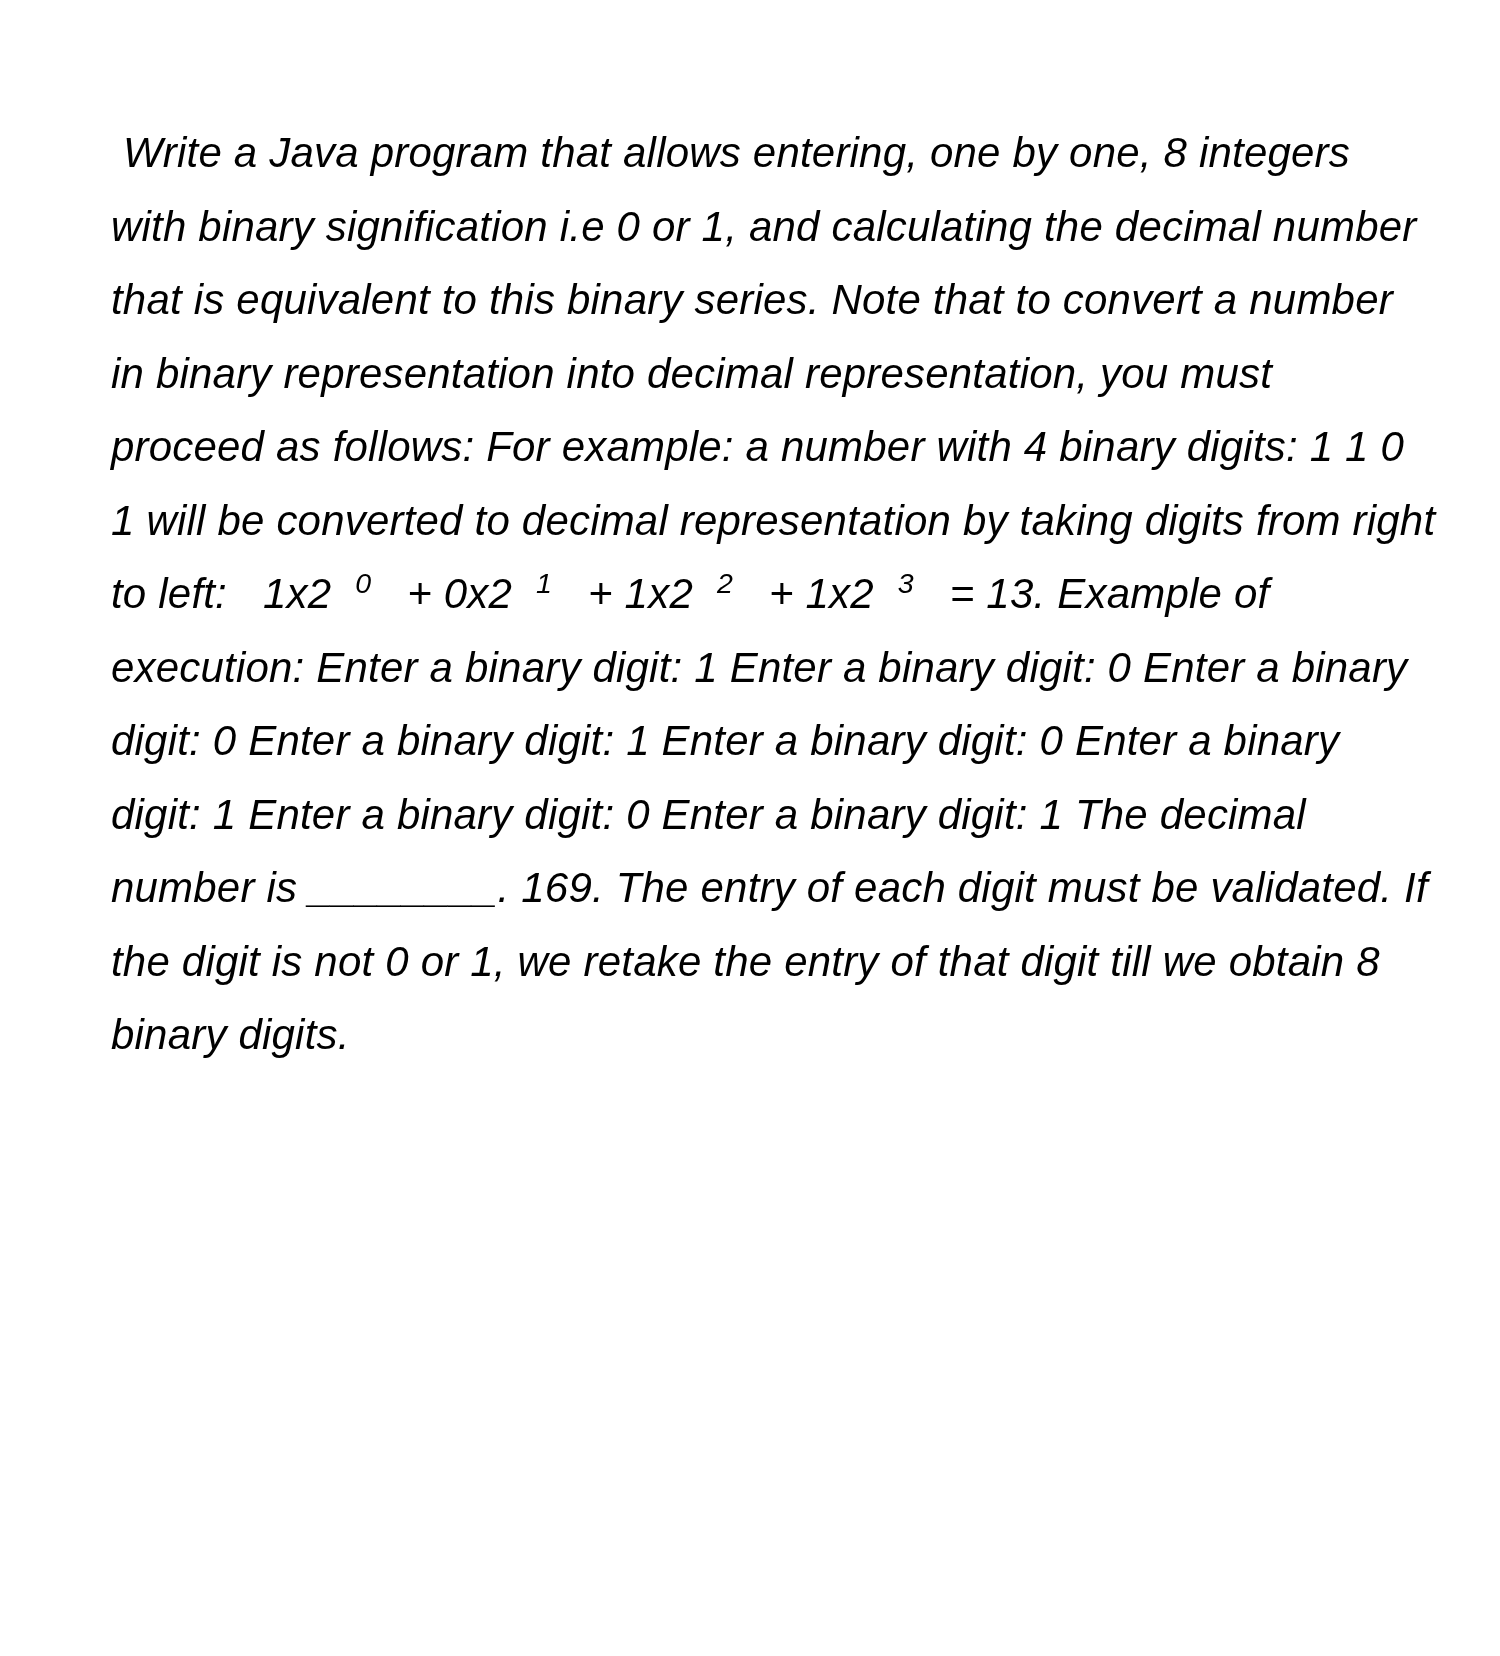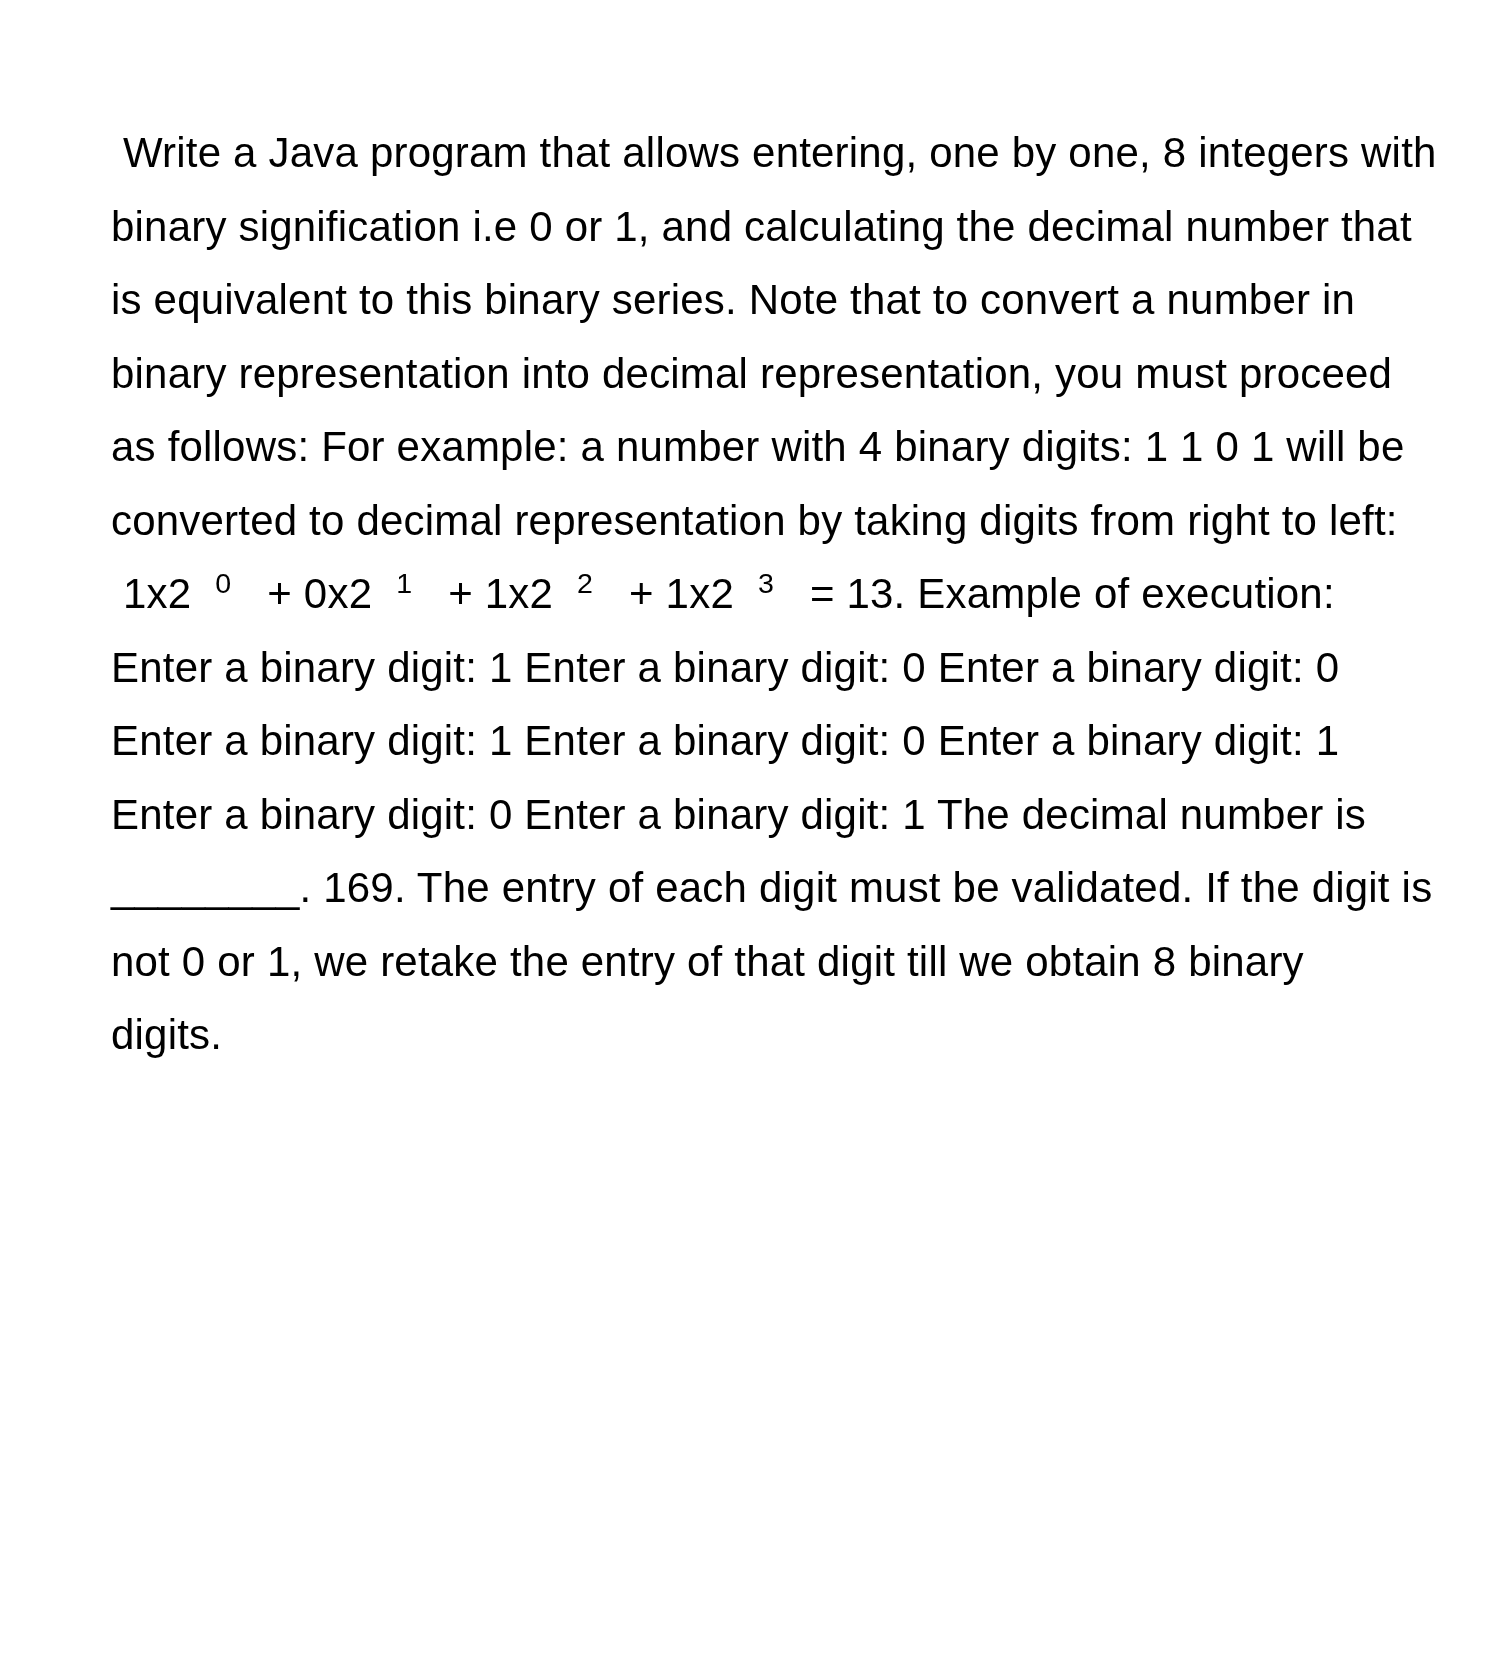--- a/index.html
+++ b/index.html
@@ -1,18 +1,19 @@
 <!DOCTYPE html>
 <html><head>
   <meta charset="utf-8">
   <style>
     * {
       margin: 12px;
       padding: 0;
       box-sizing: border-box;
+      font-style: italic;
     }
     body {
       width: 1500px;
       height: 1656px;
       background: #ffffff;
       padding: 80px 75px;
       font-family: -apple-system, BlinkMacSystemFont, "Segoe UI", Helvetica, Arial, sans-serif;
     }
     .content {
       font-size: 42px;

